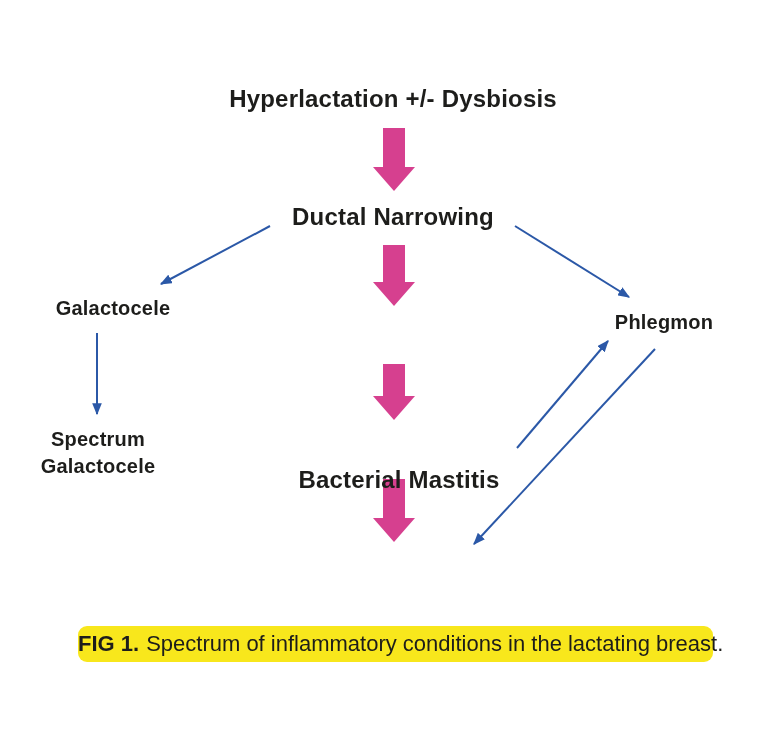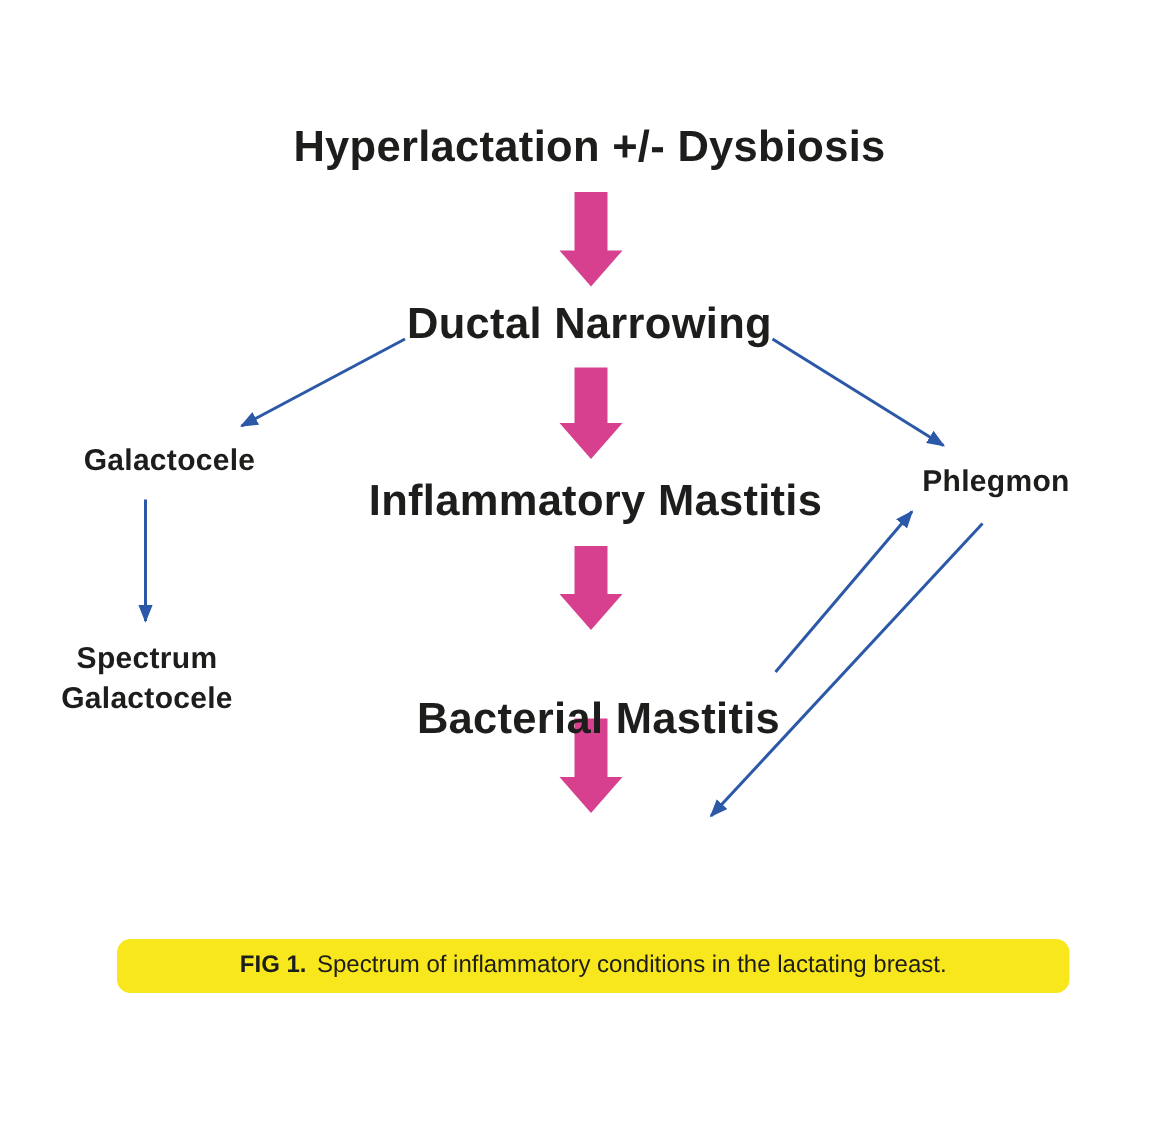--- a/index.html
+++ b/index.html
@@ -23,21 +23,21 @@
     height: 752px;
   }
   .node {
     position: absolute;
     transform: translate(-50%, -50%);
     white-space: nowrap;
     color: var(--node-text, #1d1d1b);
     text-align: center;
   }
   .node.main {
-    font-size: 29px;
+    font-size: 24px;
     font-weight: 700;
     letter-spacing: 0.2px;
   }
   .node.side {
     font-size: 20px;
     font-weight: 700;
     letter-spacing: 0.2px;
   }
   .node.wrap2 {
     white-space: normal;
@@ -48,21 +48,21 @@
     position: absolute;
     left: 78px;
     top: 626px;
     width: 635px;
     height: 36px;
     line-height: 36px;
     border-radius: 9px;
     background: var(--caption-bg, #f8e71c);
     color: var(--node-text, #1d1d1b);
     text-align: center;
-    font-size: 16px;
+    font-size: 22px;
     white-space: nowrap;
   }
   .caption .tag {
     font-weight: 700;
     margin-right: 7px;
   }
   .caption .cap-text {
     font-weight: 400;
   }
   .badge {
@@ -104,21 +104,20 @@
         <line x1="515" y1="226" x2="629" y2="297" stroke="#2b58a7" stroke-width="2" marker-end="url(#bluehead)"></line>
         <line x1="517" y1="448" x2="608" y2="341" stroke="#2b58a7" stroke-width="2" marker-end="url(#bluehead)"></line>
         <line x1="655" y1="349" x2="474" y2="544" stroke="#2b58a7" stroke-width="2" marker-end="url(#bluehead)"></line>
       </g>
   </svg>
 
   <div class="node main" style="left:393px; top:99px">Hyperlactation +/- Dysbiosis</div>
 
   <div class="node main" style="left:393px; top:217px">Ductal Narrowing</div>
 
-  <div class="node main" style="left:397px; top:335px">Inflammatory Mastitis</div>
 
   <div class="node main" style="left:399px; top:480px">Bacterial Mastitis</div>
 
 
   <div class="node side" style="left:113px; top:308px">Galactocele</div>
 
   <div class="node side wrap2" style="left:98px; top:453px">Spectrum Galactocele</div>
 
   <div class="node side" style="left:664px; top:322px">Phlegmon</div>
 

